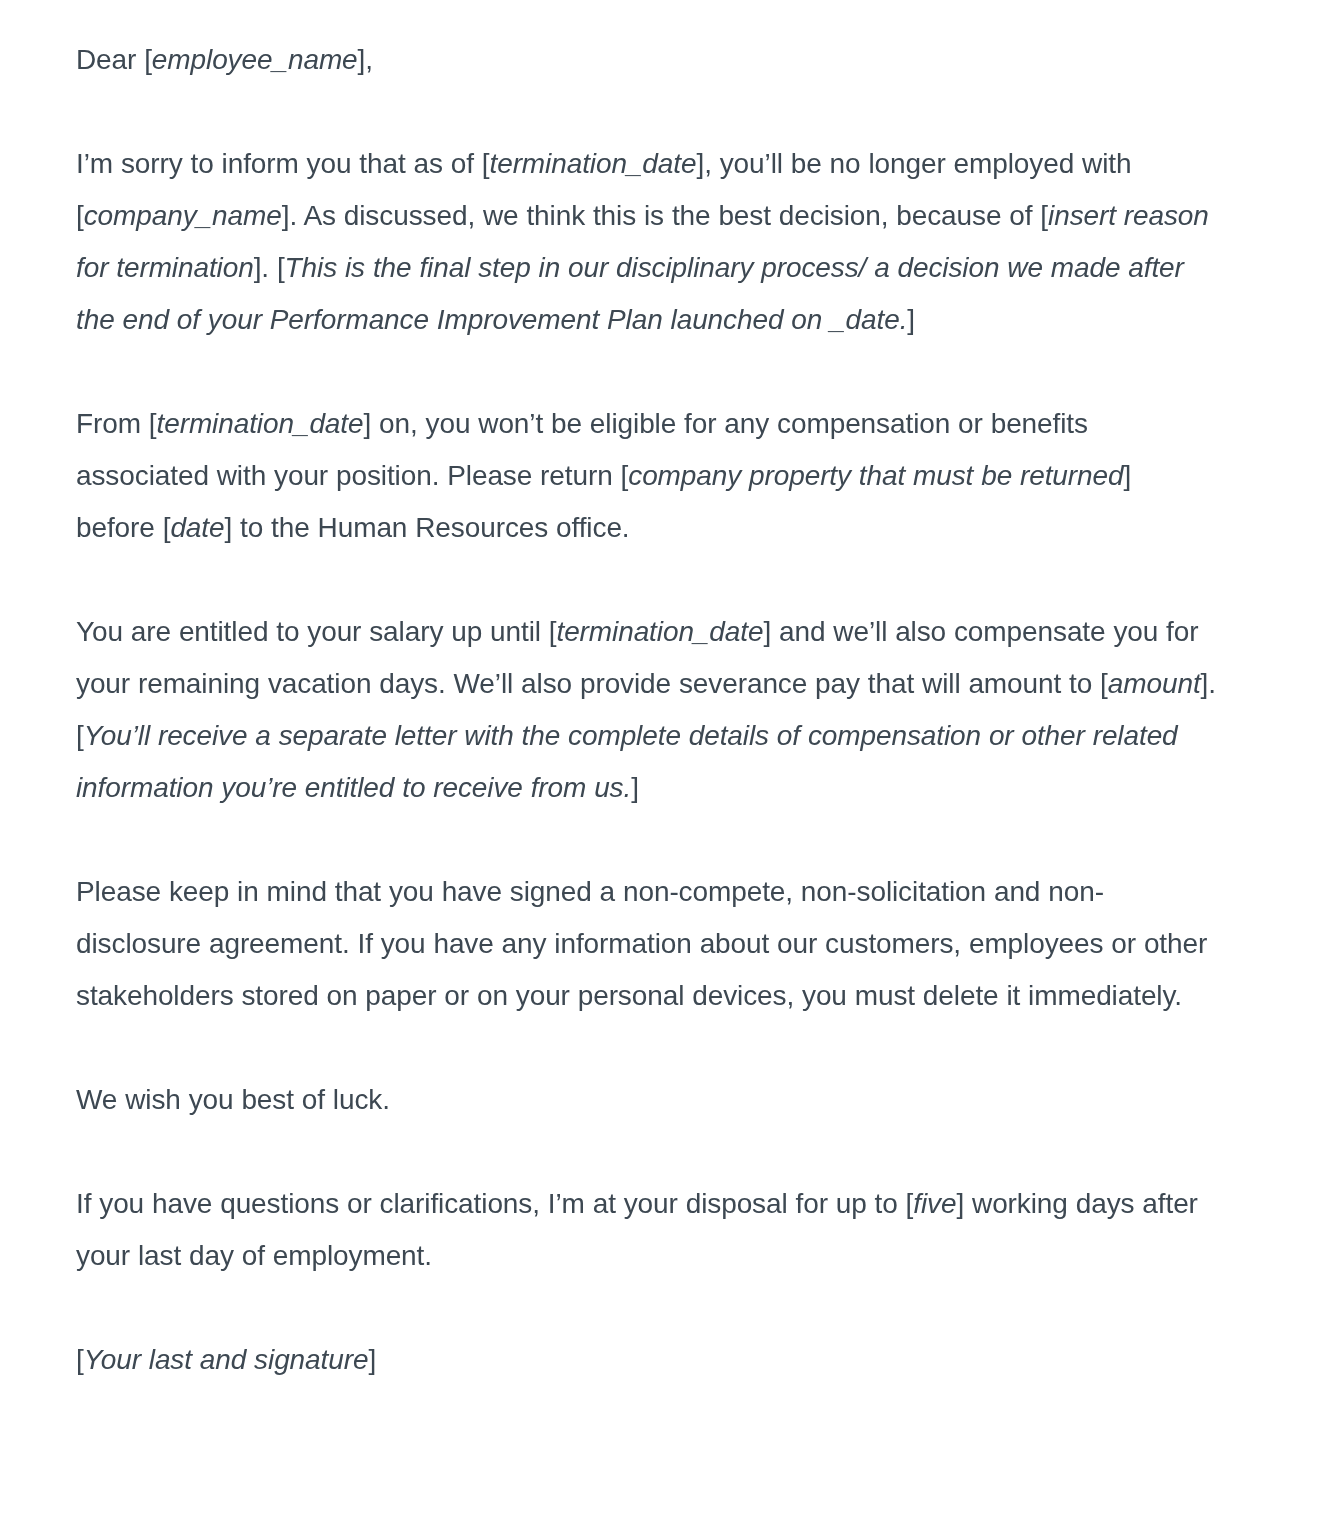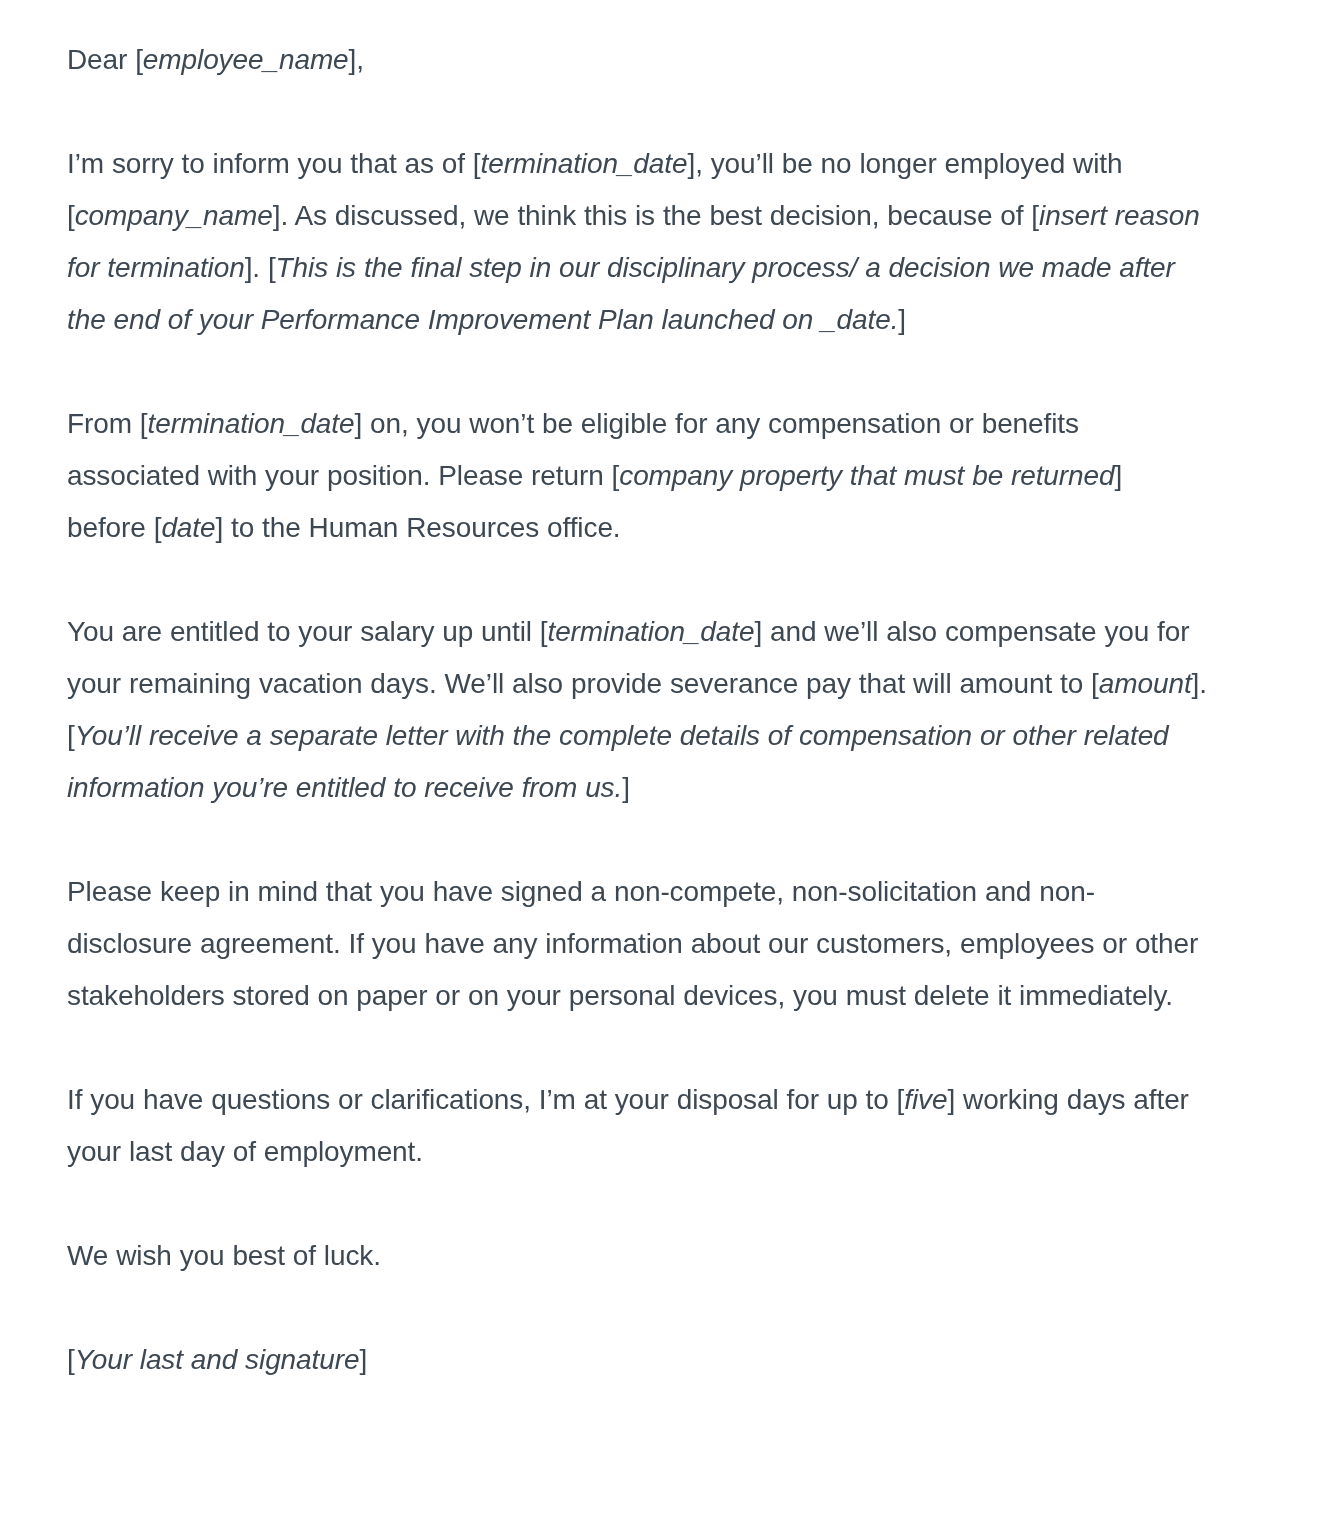--- a/index.html
+++ b/index.html
@@ -39,21 +39,21 @@
     font-size: 40px;
     font-weight: 700;
     line-height: 40px;
     color: #3d4852;
     letter-spacing: 0.2px;
   }
 
   .letter-body {
     position: absolute;
     top: 34px;
-    left: 67px;
+    left: 76px;
     width: 1140px;
   }
 
   p.para {
     margin: 0 0 52px 0;
     font-size: 28px;
     line-height: 52px;
     color: #3d4852;
     letter-spacing: -0.1px;
     word-spacing: 0.2px;
@@ -78,18 +78,18 @@
   <div class="heading-clip">
     <span class="heading-text">Termination letter</span>
   </div>
 
   <div class="letter-body">
       <p class="para"><span class="ph">Dear </span><span class="ph">[</span><span class="it">employee_name</span><span class="ph">],</span></p>
       <p class="para"><span class="ph">I’m sorry to inform you that as of </span><span class="ph">[</span><span class="it">termination_date</span><span class="ph">], you’ll be no longer employed with </span><span class="ph">[</span><span class="it">company_name</span><span class="ph">]. As discussed, we think this is the best decision, because of </span><span class="ph">[</span><span class="it">insert reason for termination</span><span class="ph">]. </span><span class="ph">[</span><span class="it">This is the final step in our disciplinary process/ a decision we made after the end of your Performance Improvement Plan launched on _date.</span><span class="ph">]</span></p>
       <p class="para"><span class="ph">From </span><span class="ph">[</span><span class="it">termination_date</span><span class="ph">] on, you won’t be eligible for any compensation or benefits associated with your position. Please return </span><span class="ph">[</span><span class="it">company property that must be returned</span><span class="ph">] before </span><span class="ph">[</span><span class="it">date</span><span class="ph">] to the Human Resources office.</span></p>
       <p class="para"><span class="ph">You are entitled to your salary up until </span><span class="ph">[</span><span class="it">termination_date</span><span class="ph">] and we’ll also compensate you for your remaining vacation days. We’ll also provide severance pay that will amount to </span><span class="ph">[</span><span class="it">amount</span><span class="ph">]. </span><span class="ph">[</span><span class="it">You’ll receive a separate letter with the complete details of compensation or other related information you’re entitled to receive from us.</span><span class="ph">]</span></p>
       <p class="para"><span class="ph">Please keep in mind that you have signed a non-compete, non-solicitation and non-disclosure agreement. If you have any information about our customers, employees or other stakeholders stored on paper or on your personal devices, you must delete it immediately.</span></p>
+      <p class="para"><span class="ph">We wish you best of luck.</span></p>
       <p class="para"><span class="ph">If you have questions or clarifications, I’m at your disposal for up to </span><span class="ph">[</span><span class="it">five</span><span class="ph">] working days after your last day of employment.</span></p>
-      <p class="para"><span class="ph">We wish you best of luck.</span></p>
       <p class="para"><span class="ph">[</span><span class="it">Your last and signature</span><span class="ph">]</span></p>
     </div>
 
 </div>
 
 </body></html>

